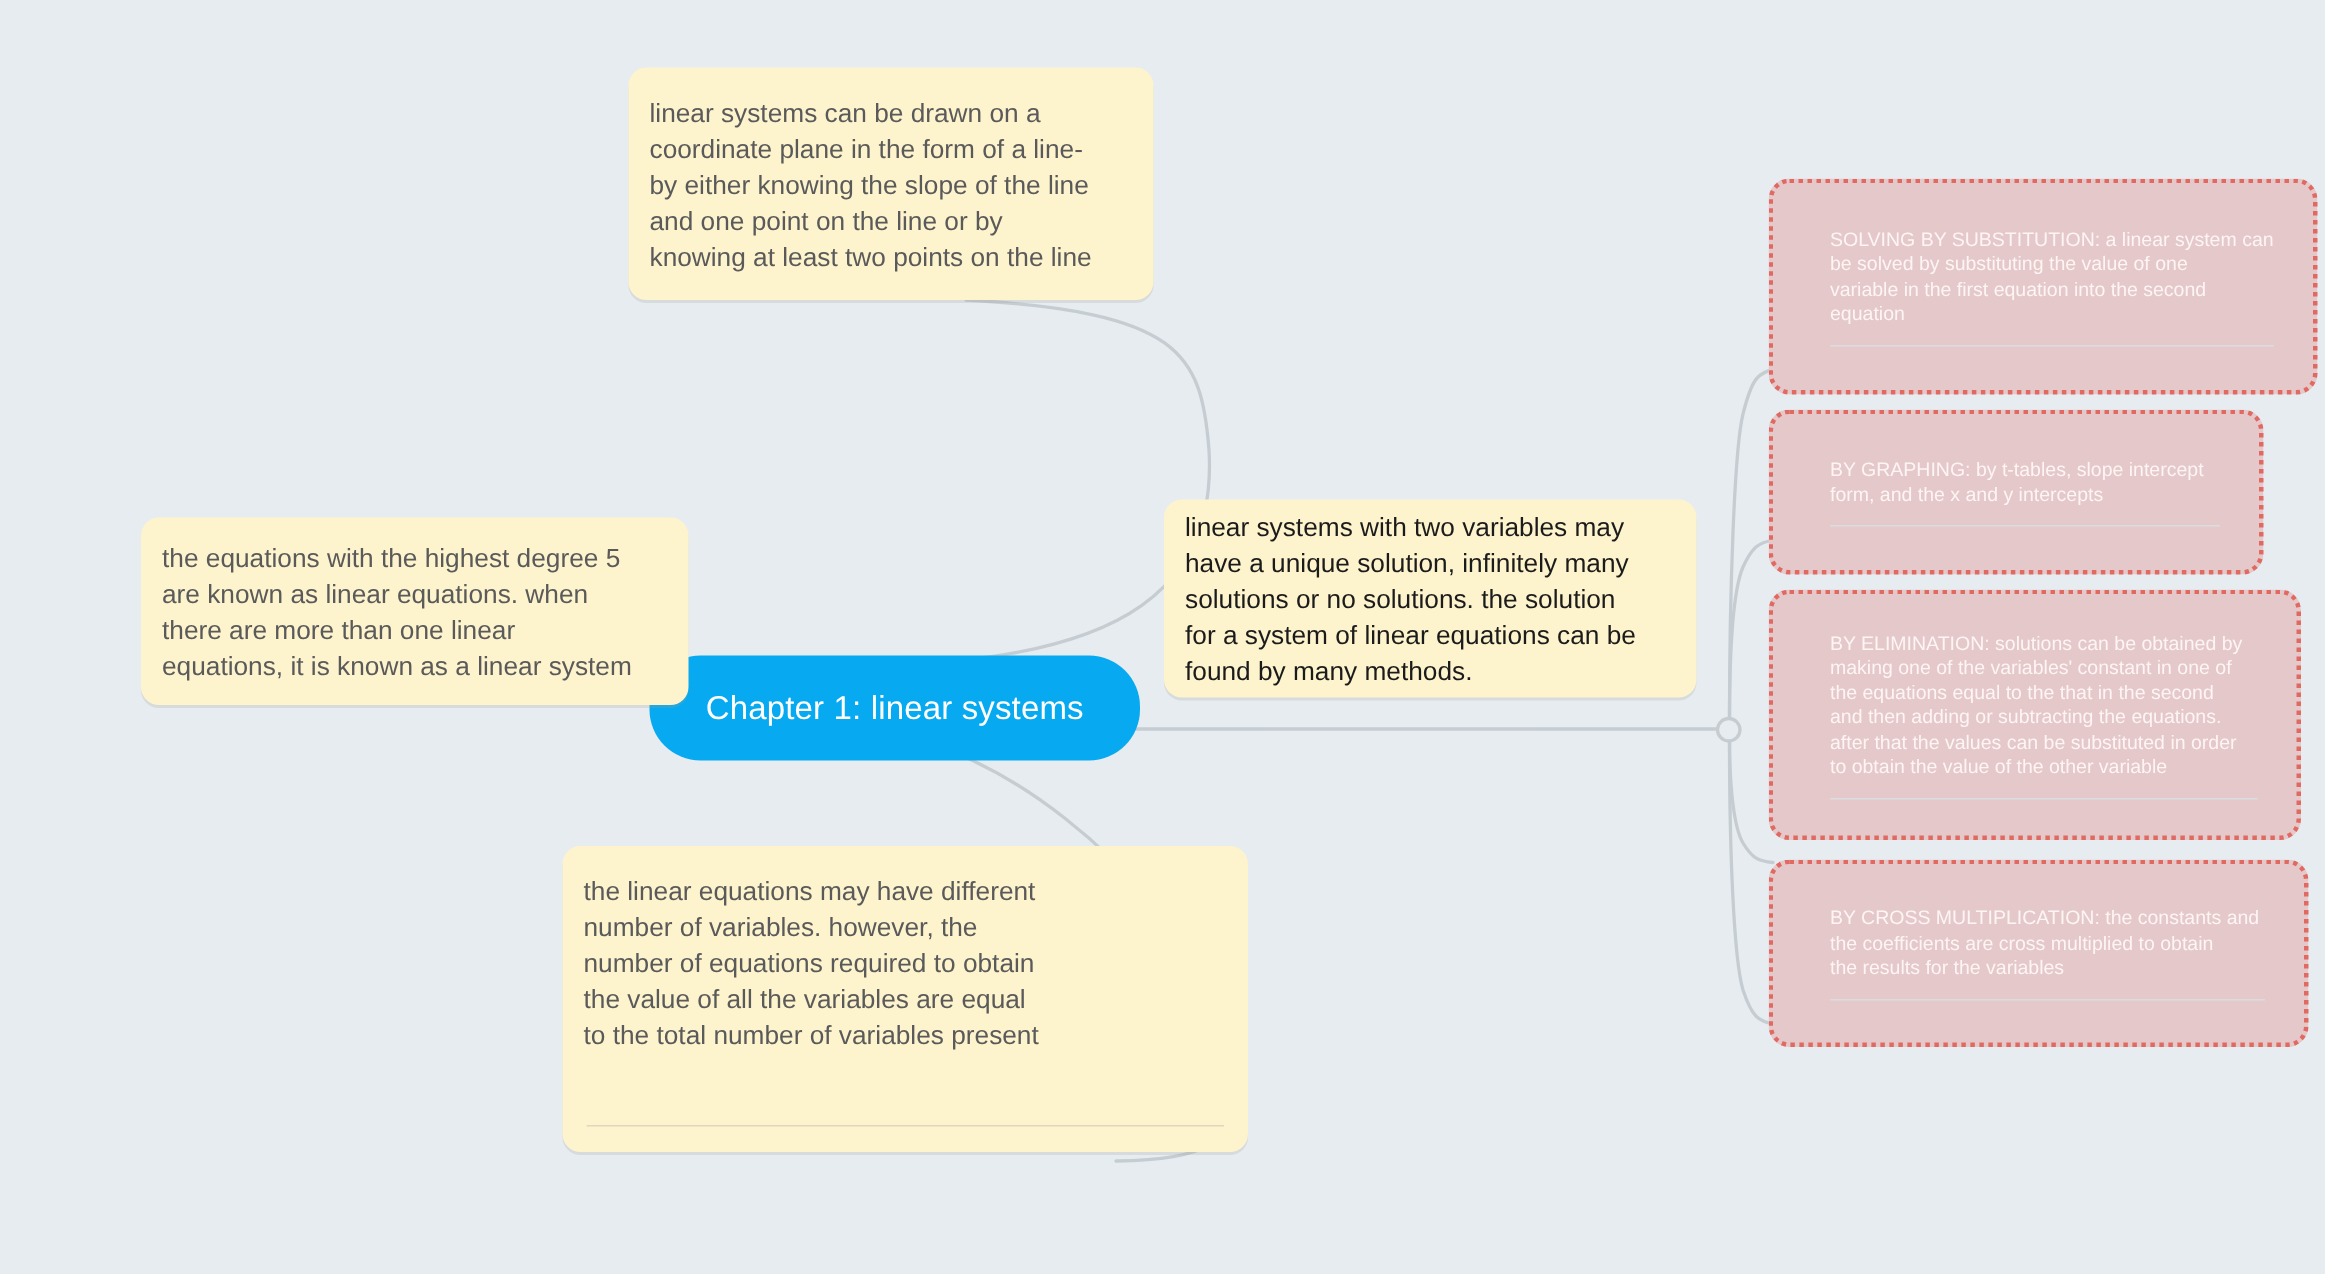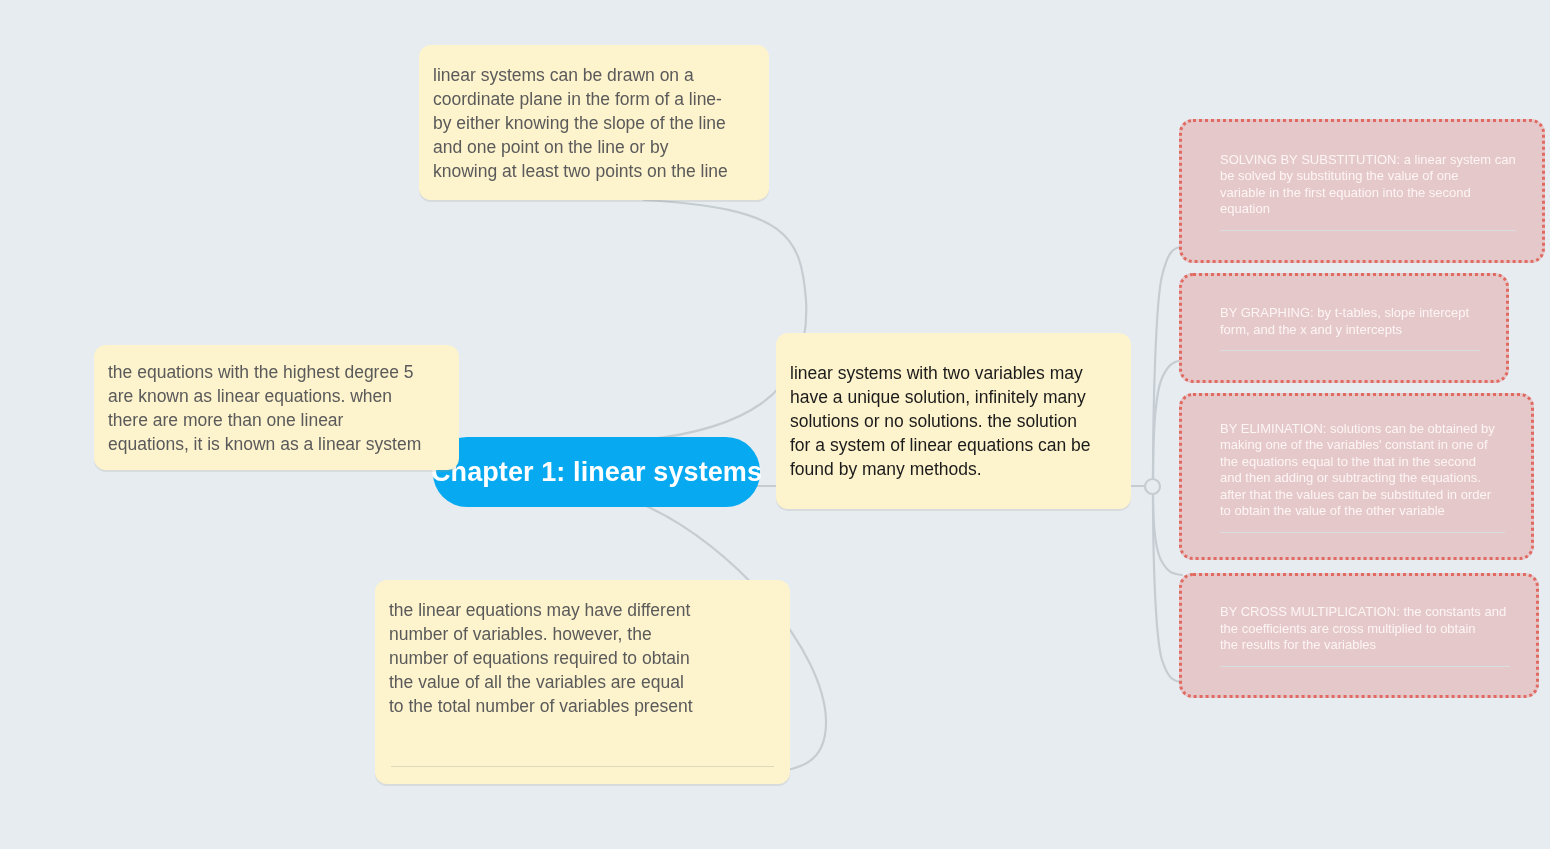--- a/index.html
+++ b/index.html
@@ -67,25 +67,24 @@
   .node-root {
     background: #07a9f0;
     border-radius: 34px;
     display: flex;
     align-items: center;
     justify-content: center;
     z-index: 4;
   }
   .node-root .txt {
     color: #ffffff;
-    font-size: 27px;
+    font-size: 22px;
     line-height: 26px;
     letter-spacing: .1px;
     white-space: nowrap;
-    font-weight: bold;
   }
 
   
   .node-pink {
     background: #e5c8ca;
     border: 3px dotted #e06a62;
     border-radius: 14px;
     display: flex;
     flex-direction: column;
     justify-content: center;
@@ -141,29 +140,29 @@
     <div class="txt">the equations with the highest degree 5
 are known as linear equations. when
 there are more than one linear
 equations, it is known as a linear system</div>
   </div>
 
   <div class="node node-root" style="left:389px; top:437px; width:327px; height:70px;">
     <div class="txt">Chapter 1: linear systems</div>
   </div>
 
-  <div class="node node-yellow dark" style="left:732px; top:333px; width:355px; height:176px;">
+  <div class="node node-yellow dark" style="left:732px; top:333px; width:355px; height:132px;">
     <div class="txt">linear systems with two variables may
 have a unique solution, infinitely many
 solutions or no solutions. the solution
 for a system of linear equations can be
 found by many methods.</div>
   </div>
 
-  <div class="node node-yellow" style="left:331px; top:580px; width:415px; height:204px;gap:48px;">
+  <div class="node node-yellow" style="left:331px; top:564px; width:457px; height:204px;gap:48px;">
     <div class="txt">the linear equations may have different
 number of variables. however, the
 number of equations required to obtain
 the value of all the variables are equal
 to the total number of variables present</div>
     <div class="rule"></div>
   </div>
 
   <div class="node node-pink" style="left:1135px; top:273px; width:330px; height:110px;">
     <div class="txt">BY GRAPHING: by t-tables, slope intercept

